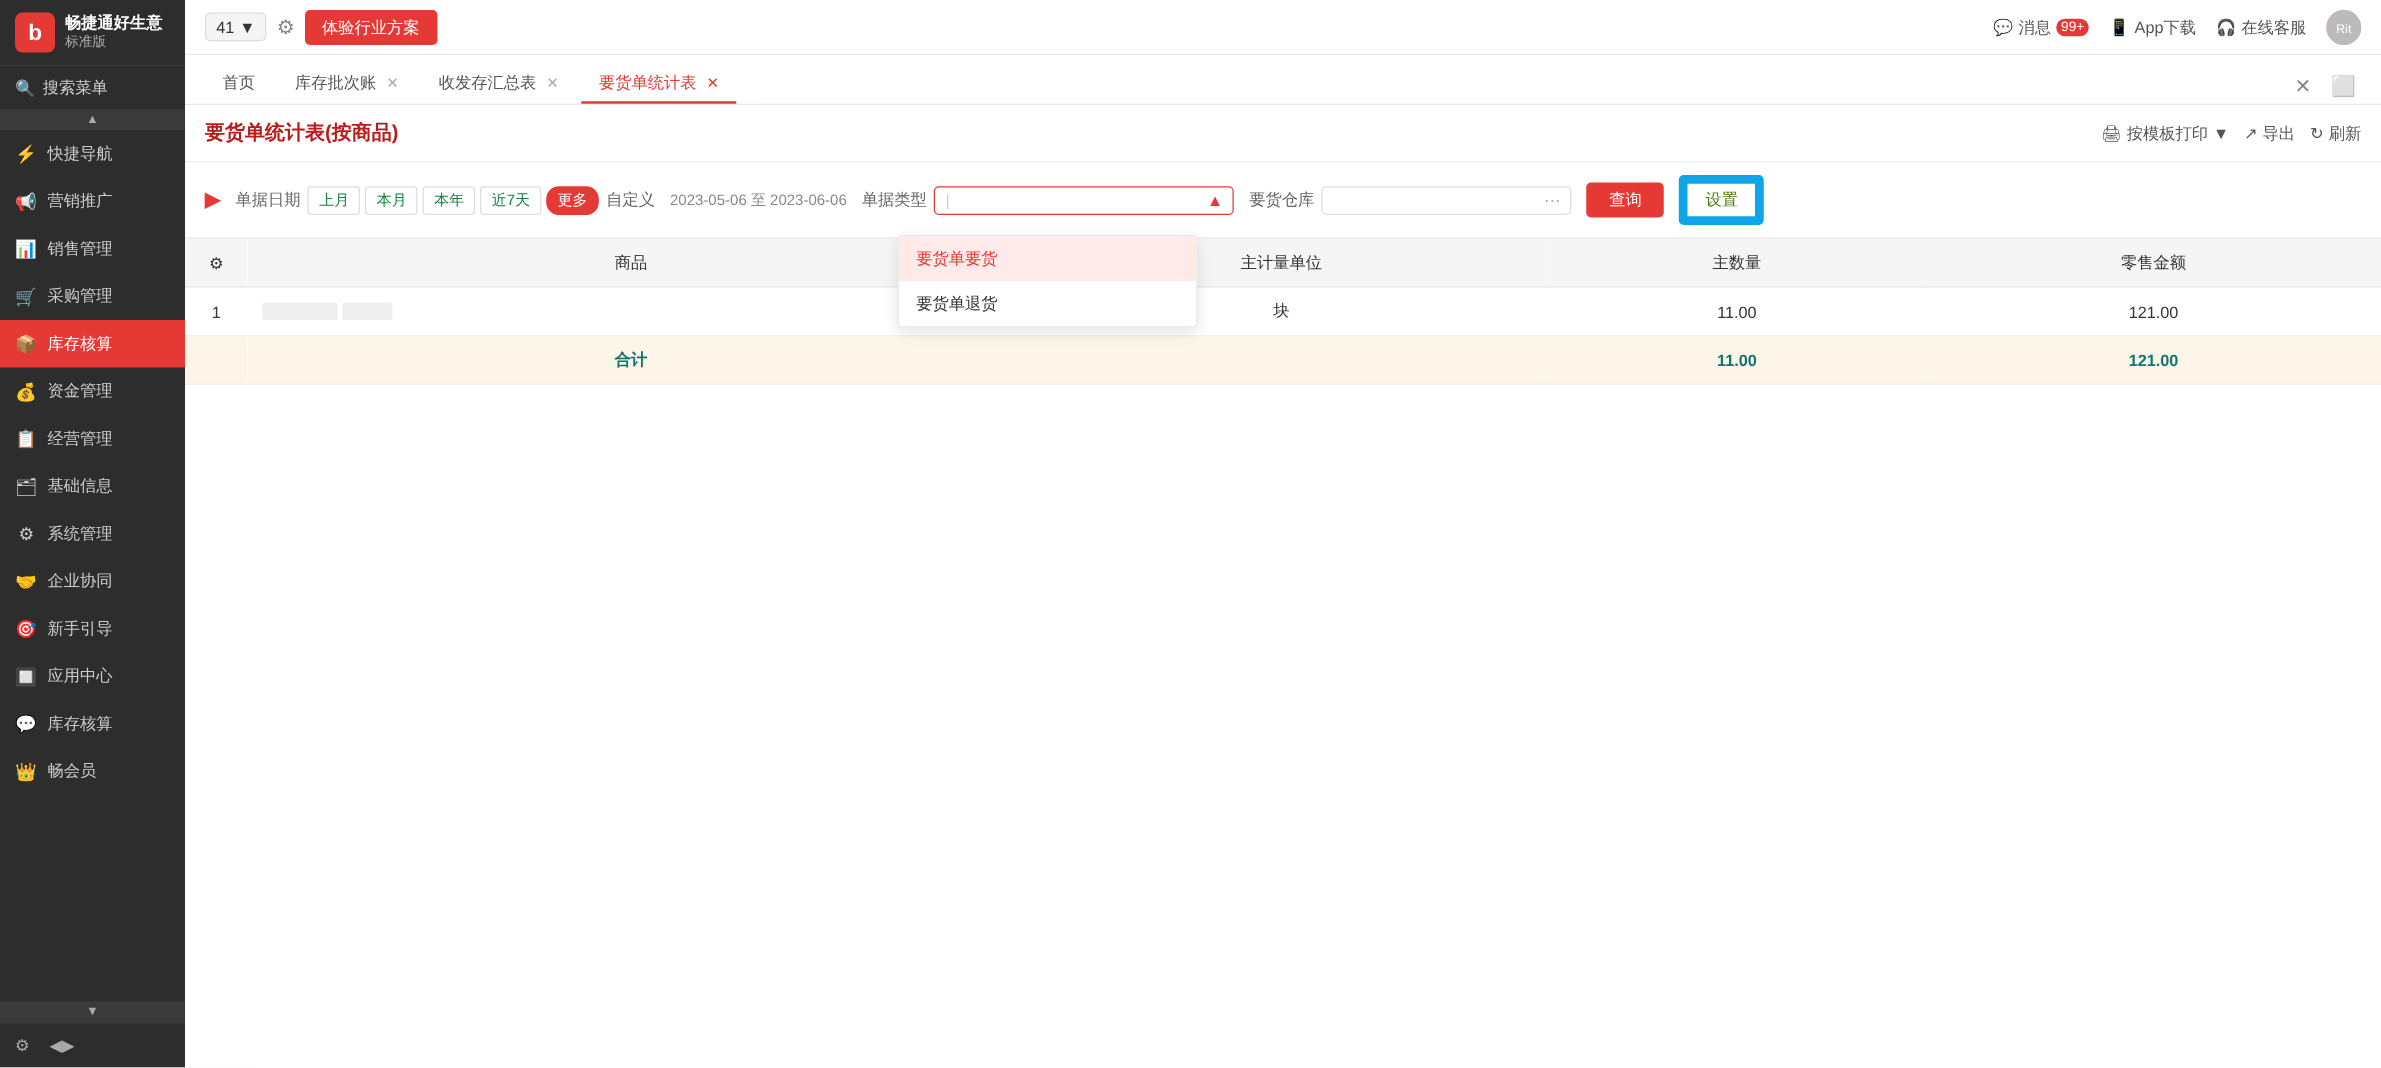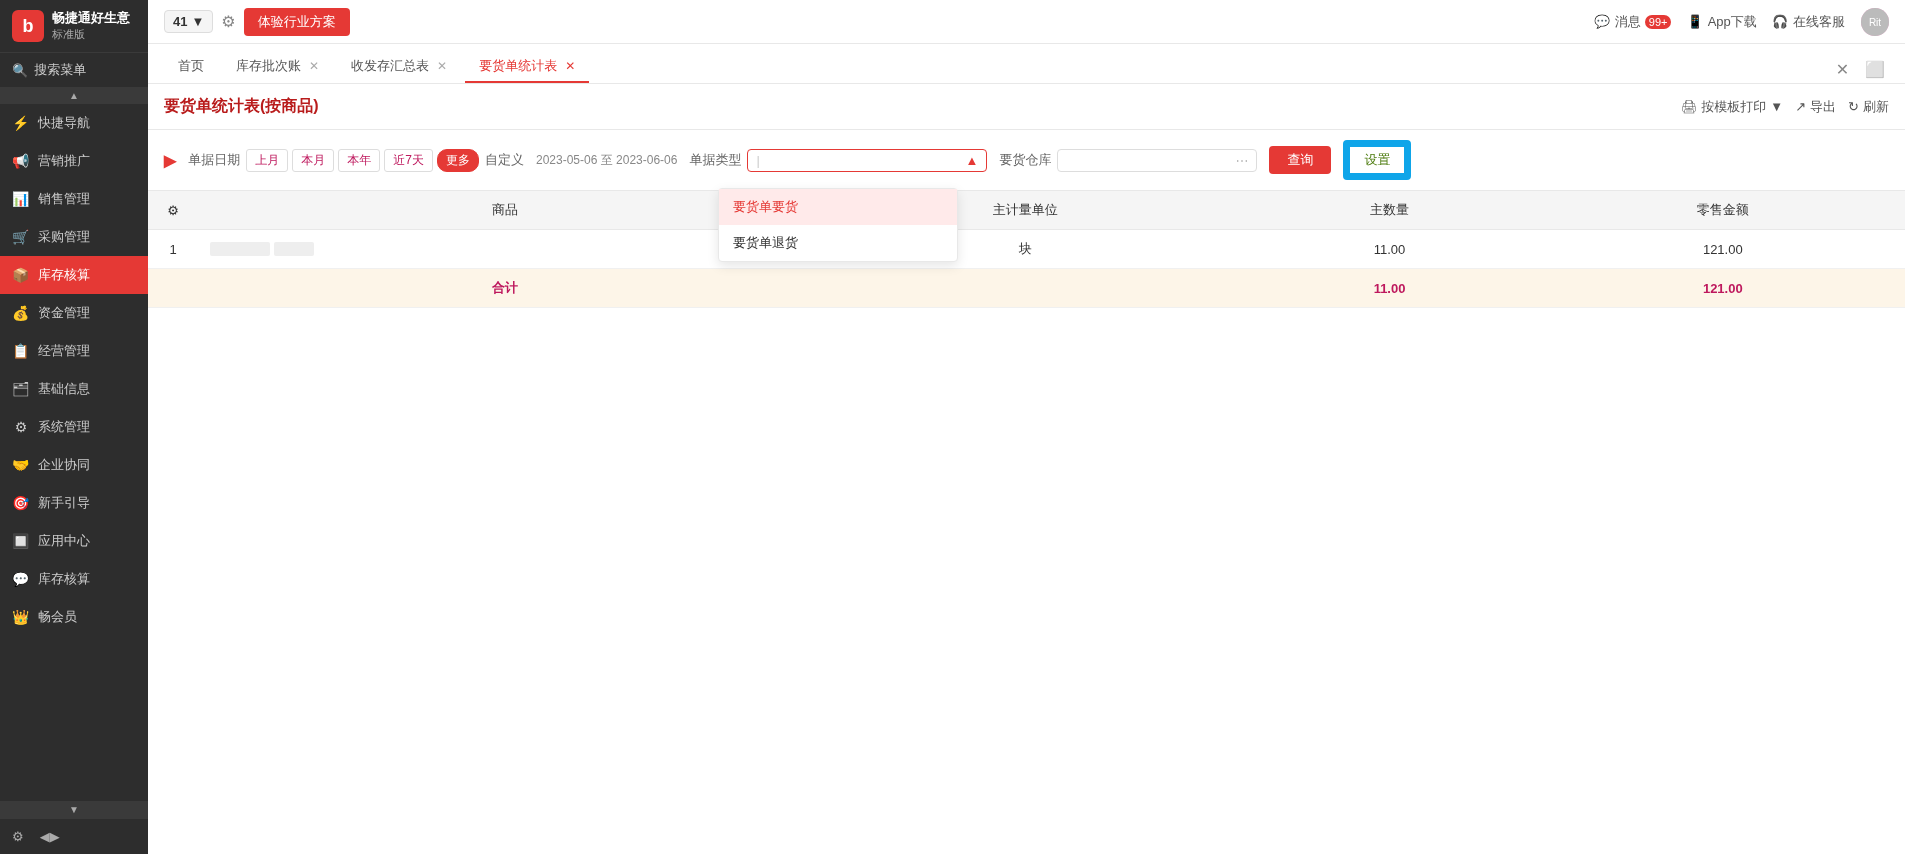--- a/index.html
+++ b/index.html
@@ -97,21 +97,20 @@
     .header-left { display: flex; align-items: center; gap: 8px; }
     .store-select {
       display: flex; align-items: center; gap: 4px;
       background: #f5f5f5;
       border: 1px solid #ddd;
       border-radius: 4px;
       padding: 3px 8px;
       cursor: pointer;
       font-size: 13px;
       color: #333;
-      font-weight: bold;
     }
     .settings-btn { color: #888; cursor: pointer; font-size: 16px; }
     .trial-btn {
       background: #e53935;
       color: #fff;
       border: none;
       border-radius: 4px;
       padding: 5px 14px;
       cursor: pointer;
       font-size: 13px;
@@ -178,21 +177,21 @@
     .collapse-btn { color: #e53935; cursor: pointer; font-size: 16px; font-weight: bold; }
     .filter-group { display: flex; align-items: center; gap: 6px; }
     .filter-label { color: #666; font-size: 13px; white-space: nowrap; }
     .date-btns { display: flex; gap: 4px; }
     .date-btn {
       padding: 2px 8px;
       border: 1px solid #ddd;
       border-radius: 3px;
       cursor: pointer;
       font-size: 12px;
-      color: #be185d;
+      color: #15803d;
       background: #fff;
     }
     .date-btn.more { background: #e53935; color: #fff; border-color: #e53935; border-radius: 10px; }
     .date-range { font-size: 12px; color: #888; }
     .filter-dropdown {
       border: 1px solid #e53935;
       border-radius: 4px;
       padding: 3px 8px;
       display: flex;
       align-items: center;
@@ -270,21 +269,21 @@
       padding: 10px 12px;
       text-align: center;
       color: #333;
       border-bottom: 1px solid #f0f0f0;
     }
     .product-name { display: flex; align-items: center; gap: 4px; }
     .product-placeholder { background: #eee; height: 14px; border-radius: 2px; }
 
     
     .total-row { background: #fdf5e8; }
-    .total-row td { font-weight: bold; color: #be185d; border-top: 1px solid #e8e8e8; }
+    .total-row td { font-weight: bold; color: #0f766e; border-top: 1px solid #e8e8e8; }
 
     
     .table-container::-webkit-scrollbar { width: 6px; height: 6px; }
     .table-container::-webkit-scrollbar-thumb { background: #ccc; border-radius: 3px; }
   </style>
 </head>
 <body>
 
 <div class="sidebar">
   <div class="sidebar-logo">

